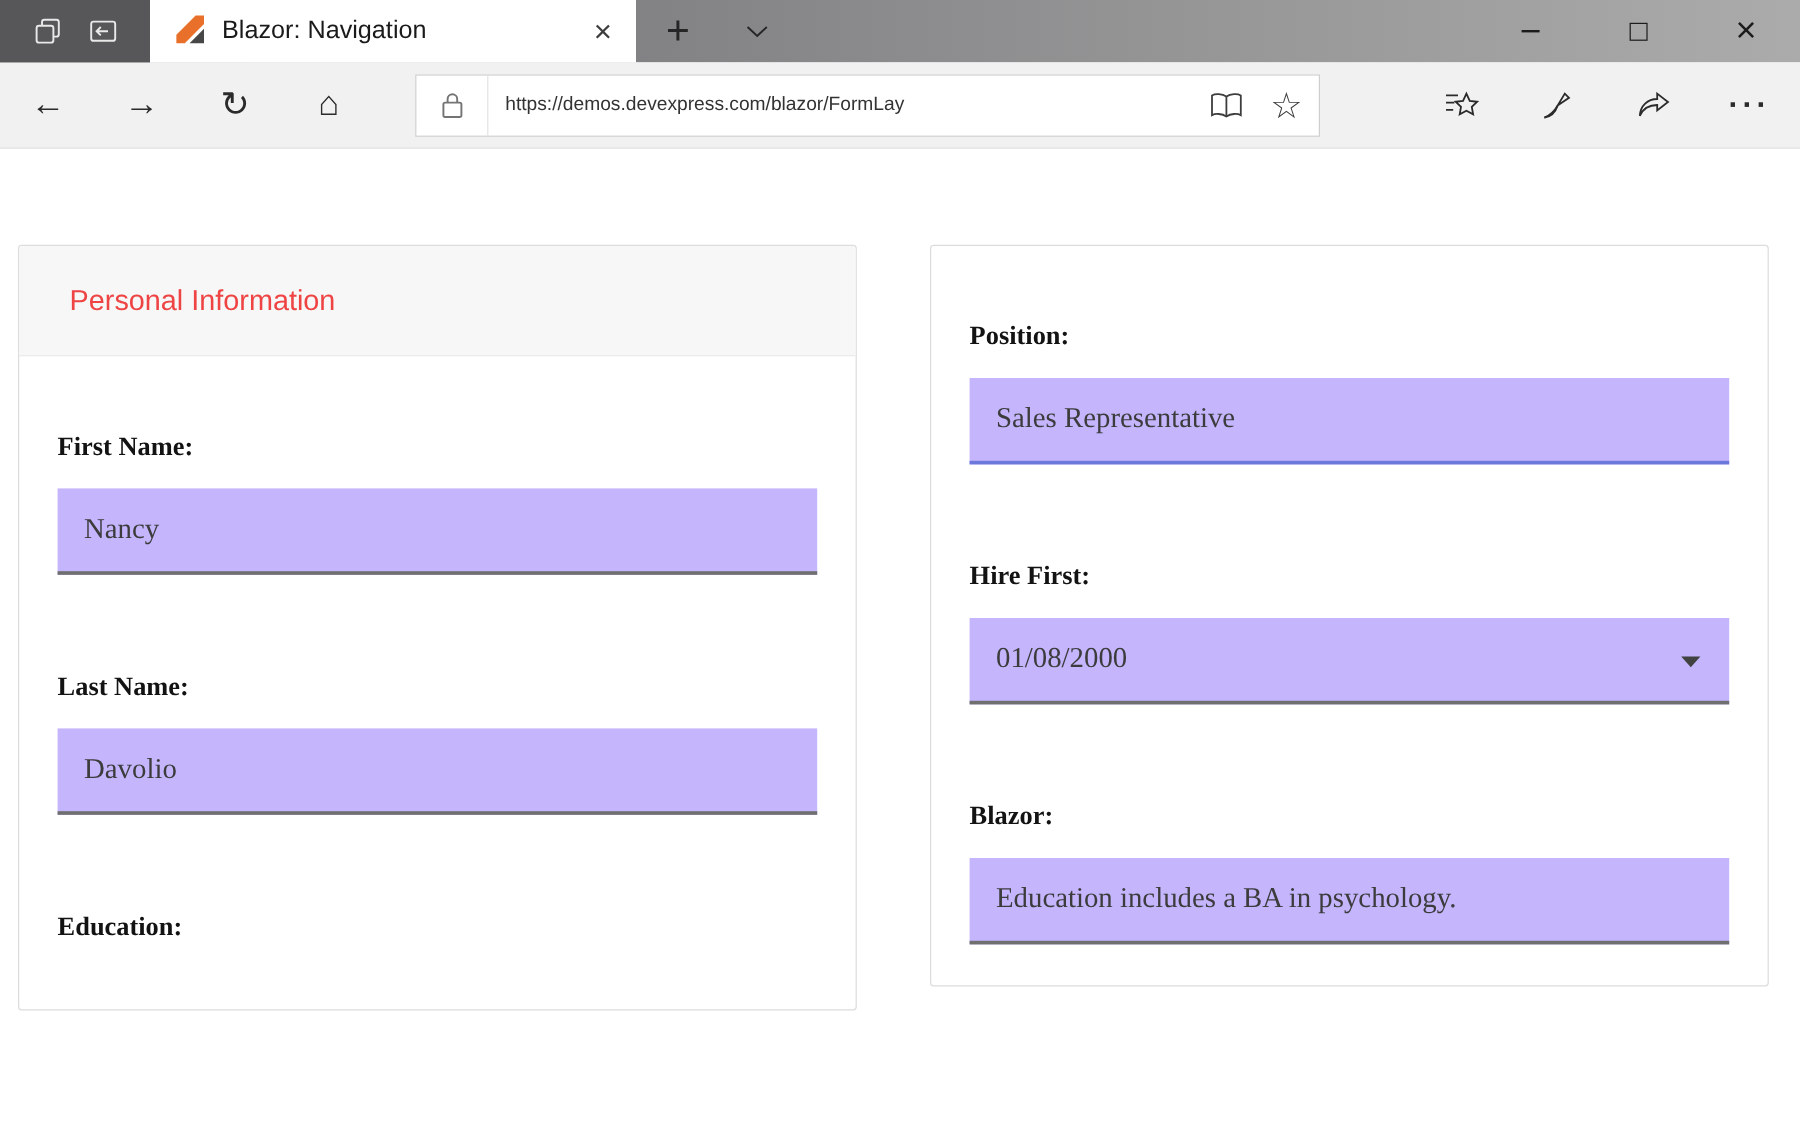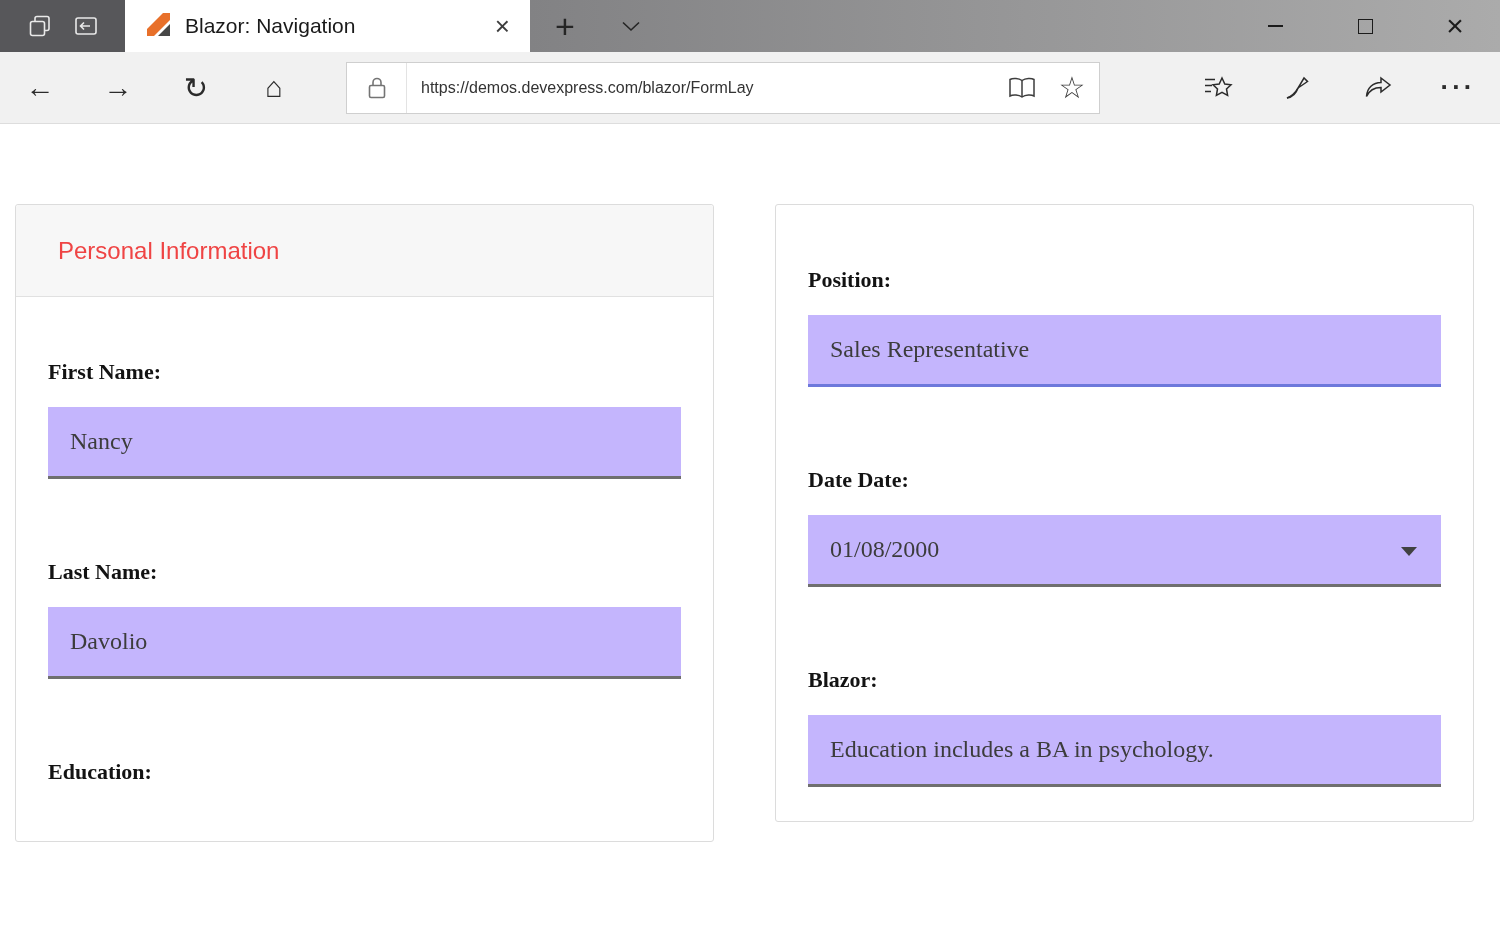--- a/index.html
+++ b/index.html
@@ -185,21 +185,21 @@
 
   <div class="card">
     <div class="card-body">
       <div class="field focused">
         <div class="field-label">Position:</div>
         <div class="input-wrap">
           <input class="text-input" type="text" value="Sales Representative" style="">
         </div>
       </div>
       <div class="field">
-        <div class="field-label">Date Date:</div>
+        <div class="field-label">Hire First:</div>
         <div class="input-wrap">
           <input class="text-input" type="text" readonly="" value="01/08/2000" style="">
           <span class="caret"></span>
         </div>
       </div>
       <div class="field">
         <div class="field-label">Blazor:</div>
         <div class="input-wrap">
           <input class="text-input" type="text" value="Education includes a BA in psychology." style="">
         </div>

